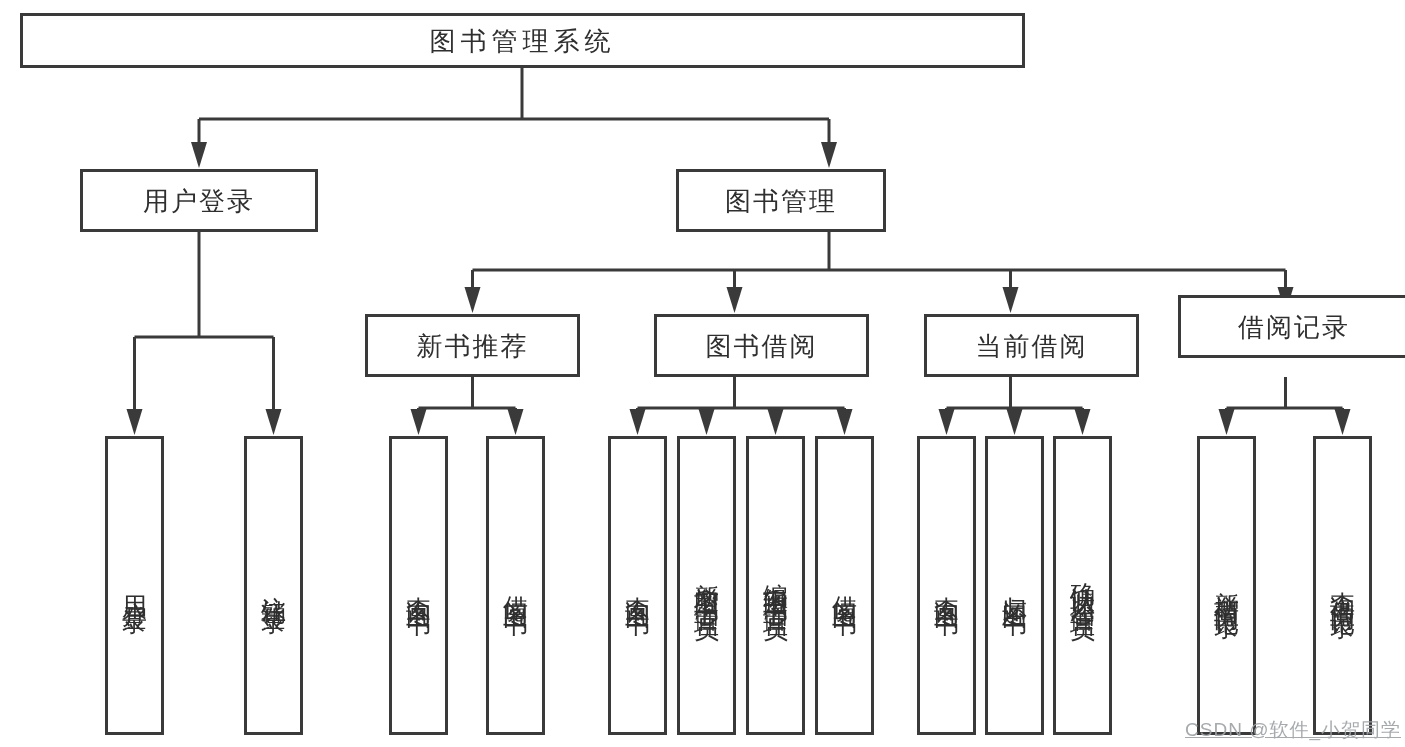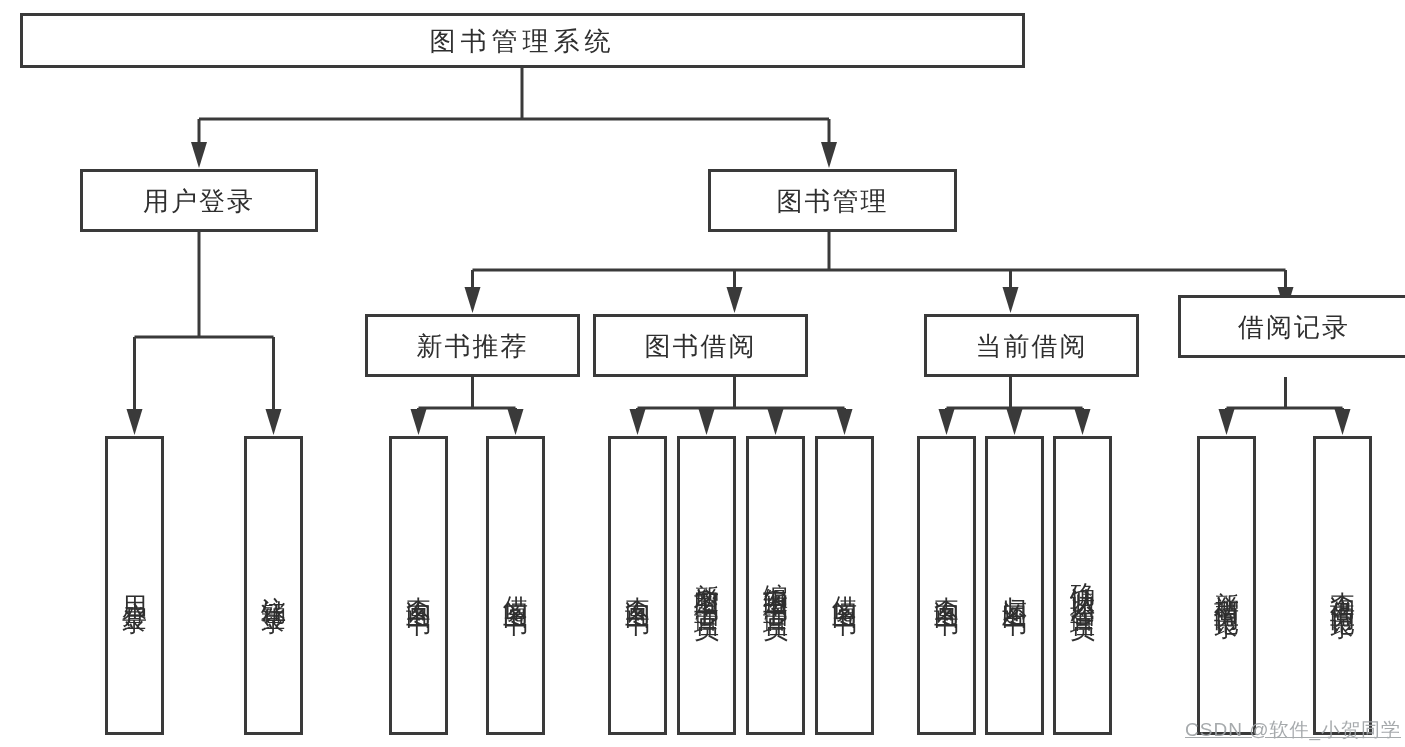--- a/index.html
+++ b/index.html
@@ -116,28 +116,28 @@
       <polygon points="1334.5,409 1350.5,409 1342.5,435" fill="#3a3a3a"></polygon>
     </svg>
 
   <div class="node root" style="left:20px;top:13px;width:1005px;height:55px">
     <span class="label">图书管理系统</span>
   </div>
 
   <div class="node" style="left:80px;top:169px;width:238px;height:63px">
     <span class="label">用户登录</span>
   </div>
-  <div class="node" style="left:708px;top:169px;width:249px;height:63px">
+  <div class="node" style="left:676px;top:169px;width:210px;height:63px">
     <span class="label">图书管理</span>
   </div>
 
   <div class="node" style="left:365px;top:314px;width:215px;height:63px">
     <span class="label">新书推荐</span>
   </div>
-  <div class="node" style="left:593px;top:314px;width:215px;height:63px">
+  <div class="node" style="left:654px;top:314px;width:215px;height:63px">
     <span class="label">图书借阅</span>
   </div>
   <div class="node" style="left:924px;top:314px;width:215px;height:63px">
     <span class="label">当前借阅</span>
   </div>
   <div class="node" style="left:1178px;top:295px;width:232px;height:63px">
     <span class="label">借阅记录</span>
   </div>
 
   <div class="node vnode" style="left:105px;top:436px;width:59px;height:299px">

